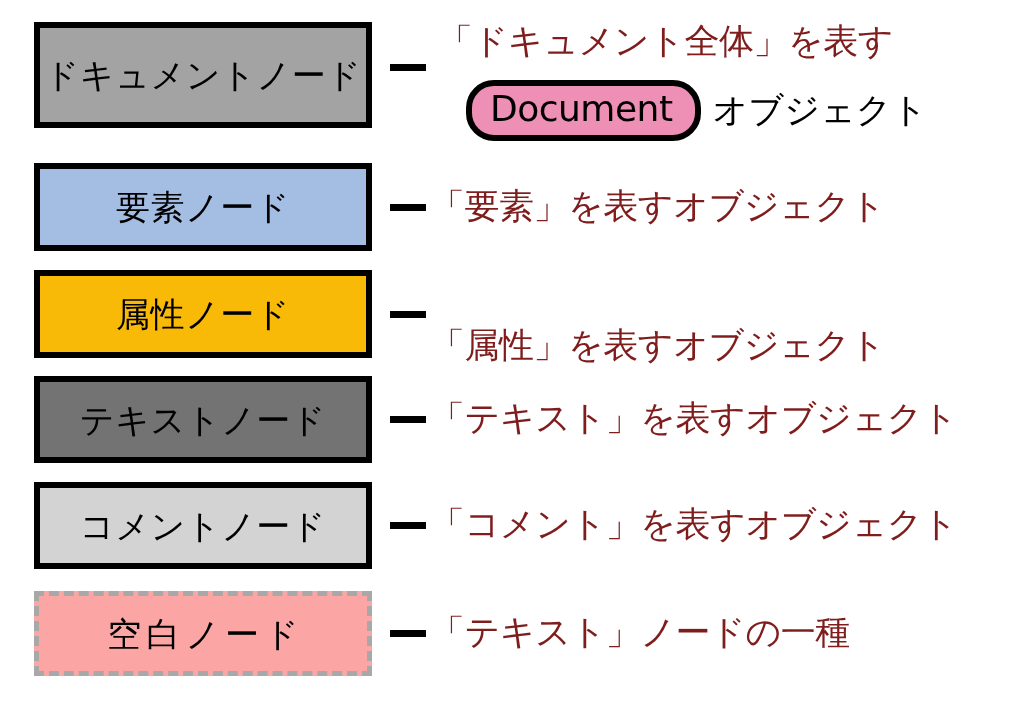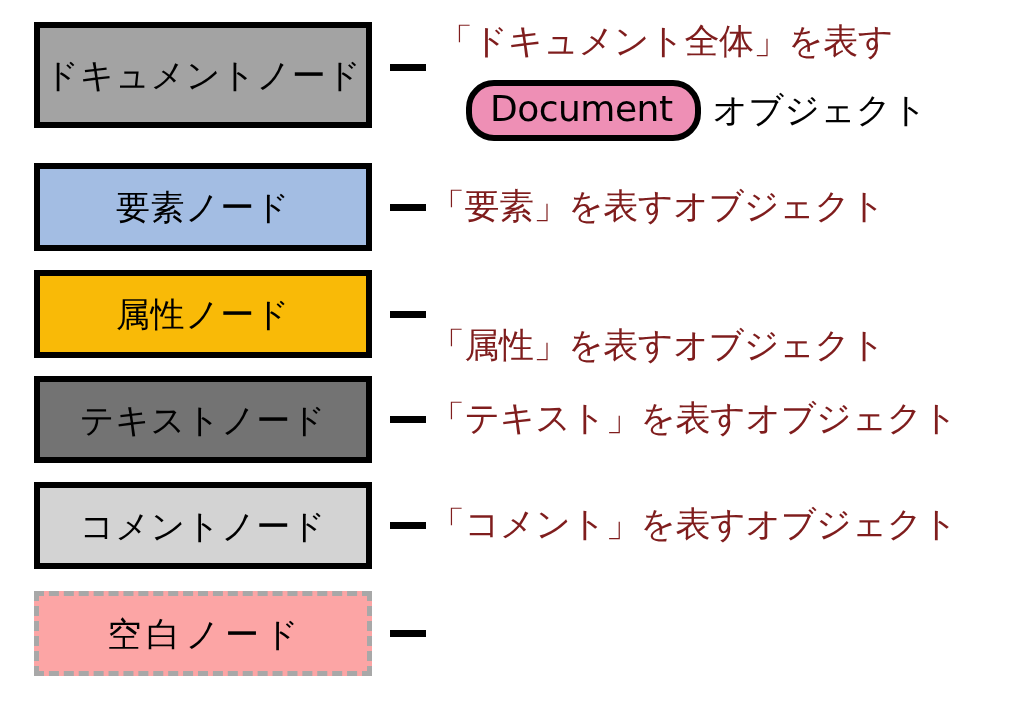--- a/index.html
+++ b/index.html
@@ -148,15 +148,16 @@
     </div>
     <div class="dash" style="left:390px;top:40px;"></div>
     <div class="desc" style="left:430px;top:25px;">「コメント」を表すオブジェクト</div>
   </div>
 
   <div class="row" style="top:591px;height:95px;">
     <div class="chip dashed" style="top:0;height:85px;">
       <span class="chip-label">空白ノード</span>
     </div>
     <div class="dash" style="left:390px;top:39px;"></div>
+    <div class="desc" style="left:430px;top:24px;">「テキスト」ノードの一種</div>
   </div>
 
 </div>
 
 </body></html>

